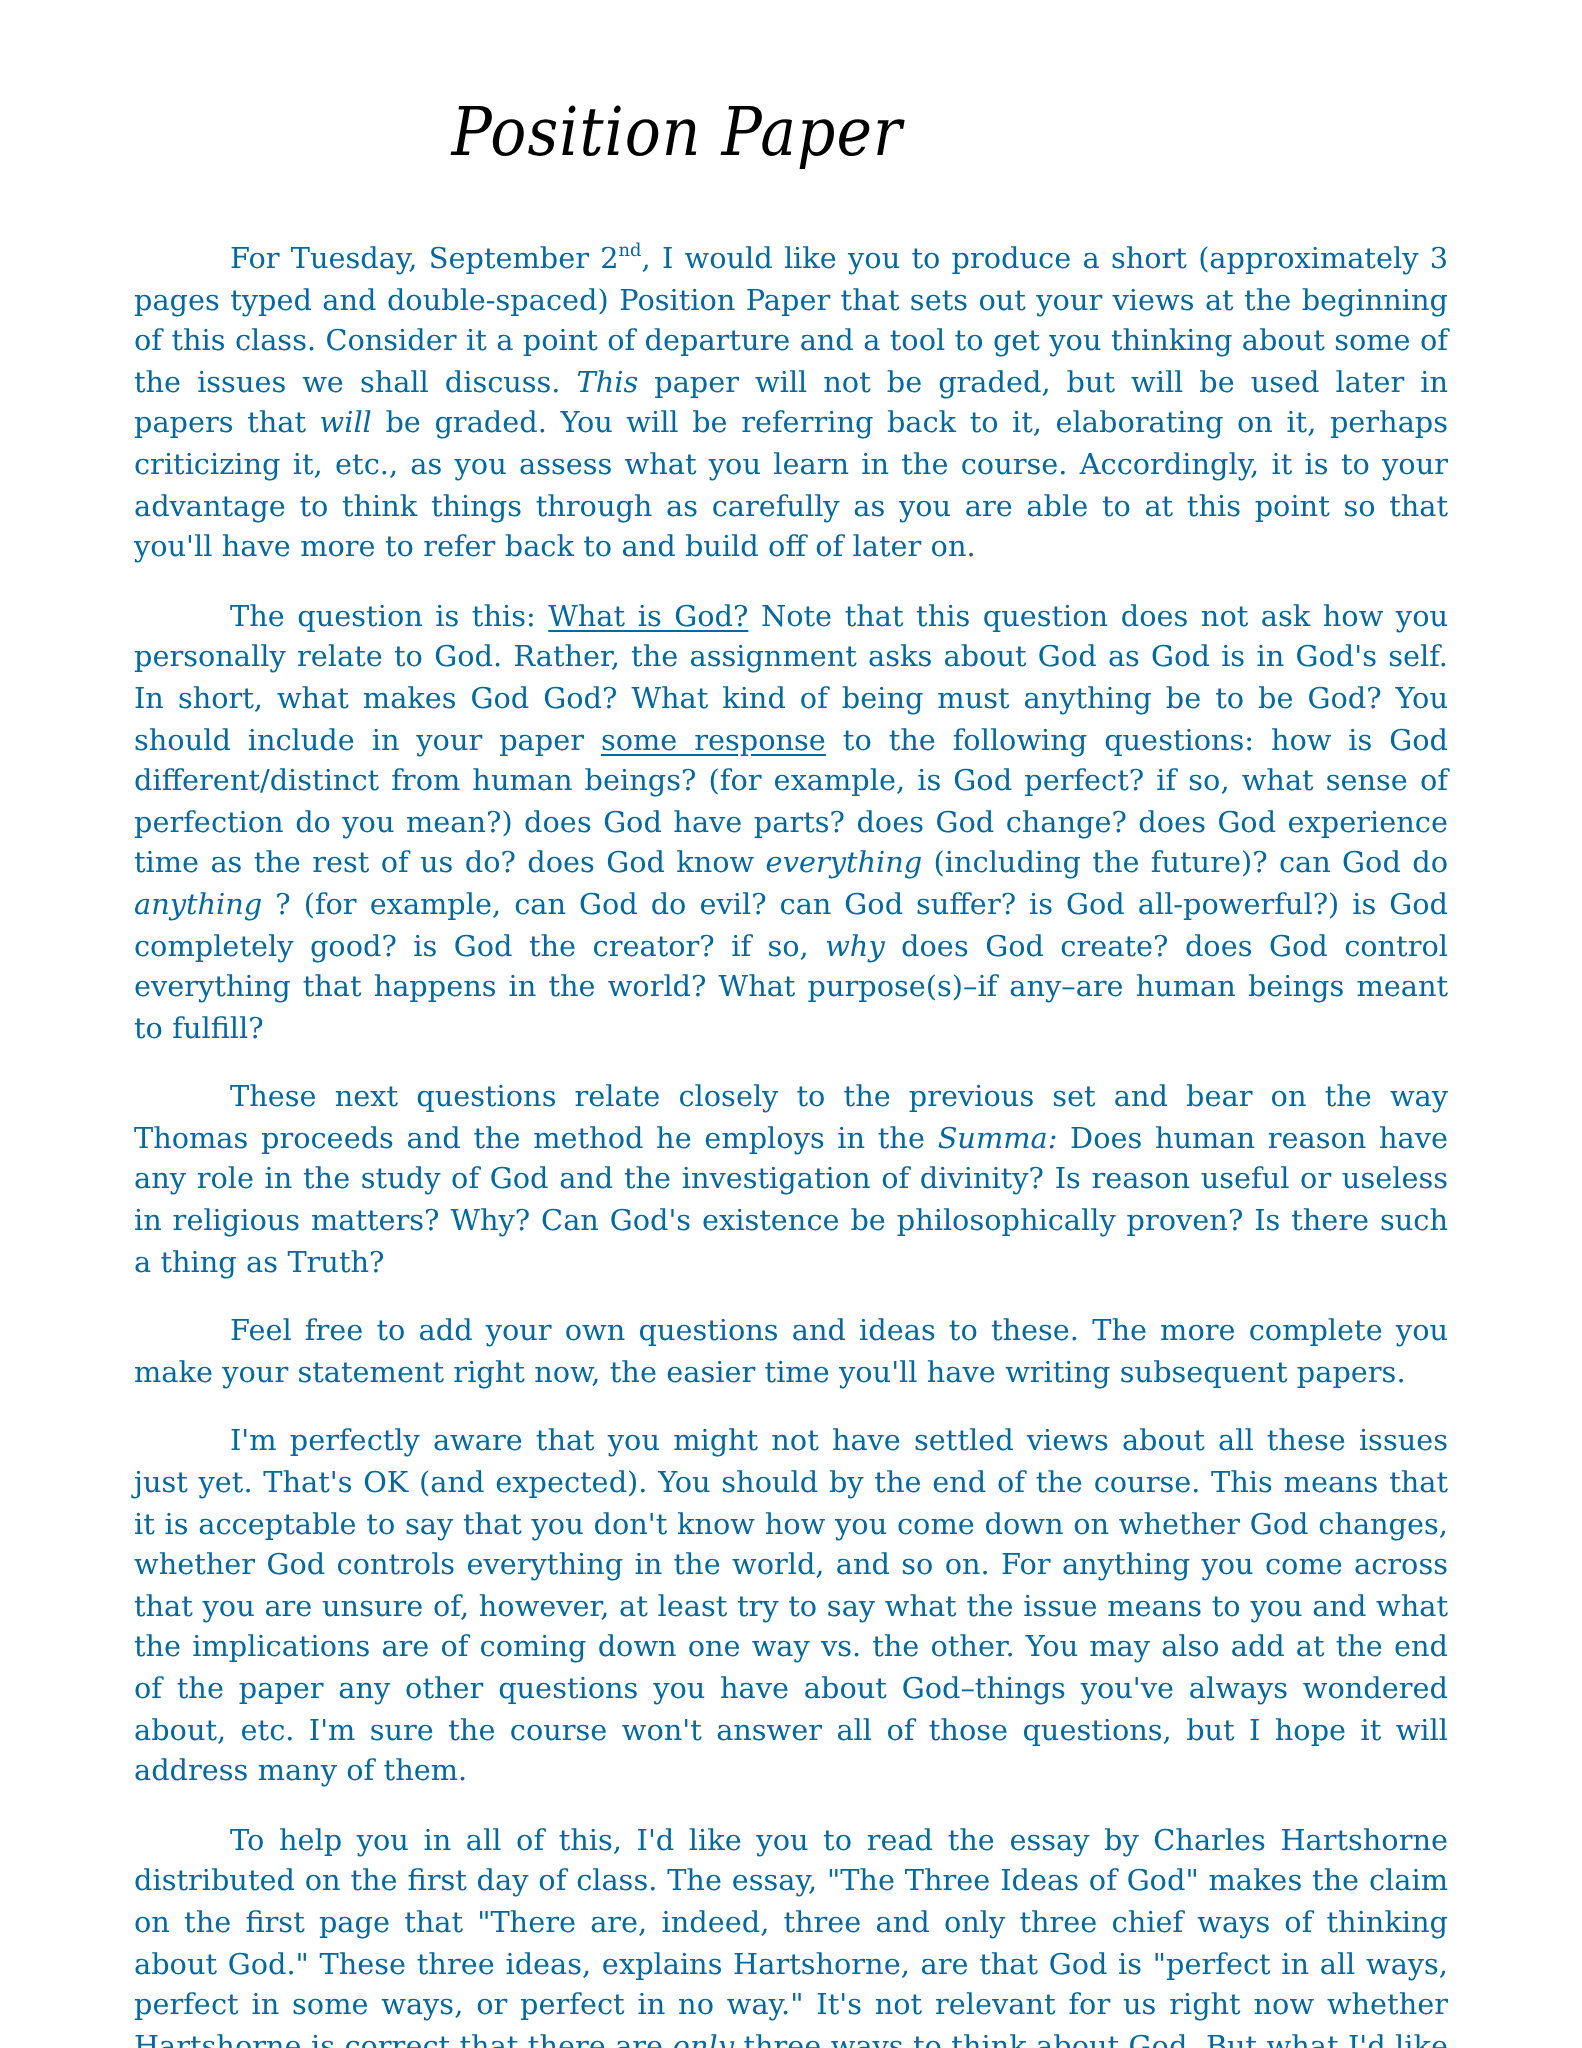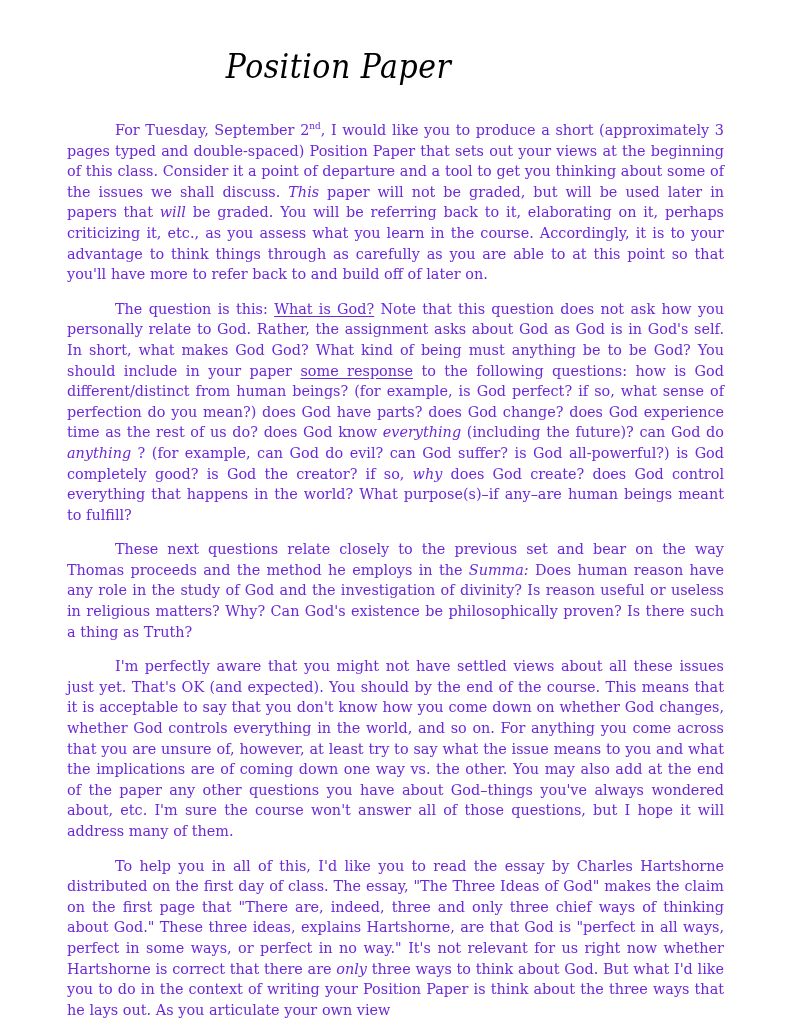--- a/index.html
+++ b/index.html
@@ -51,21 +51,21 @@
   }
 
   p.para {
     margin: 0 0 14px 0;
     text-align: justify;
     text-justify: inter-word;
     text-indent: 48px;
     font-family: "DejaVu Serif", serif;
     font-size: 14.4px;
     line-height: 20.6px;
-    color: #6d28d9;
+    color: #0369a1;
     word-spacing: 0.1px;
   }
   p.para:last-child { margin-bottom: 0; }
 
   em.it { font-style: italic; }
   u.ul  { text-underline-offset: 2px; }
   sup.sup {
     font-size: 0.62em;
     vertical-align: super;
     line-height: 0;
@@ -80,17 +80,18 @@
 <body>
 
 <div id="page">
 
   <h1 id="doc-title">Position Paper</h1>
 
   <div id="body-text">
       <p class="para"><span>For Tuesday, September 2</span><sup class="sup">nd</sup><span>, I would like you to produce a short (approximately 3 pages typed and double-spaced) Position Paper that sets out your views at the beginning of this class. Consider it a point of departure and a tool to get you thinking about some of the issues we shall discuss.  </span><em class="it">This</em><span>  paper will not be graded, but will be used later in papers that </span><em class="it">will</em><span>  be graded.  You will be referring back to it, elaborating on it, perhaps criticizing it, etc., as you assess what you learn in the course.  Accordingly, it is to your advantage to think things through as carefully as you are able to at this point so that you'll have more to refer back to and build off of later on.</span></p>
       <p class="para"><span>The question is this:  </span><u class="ul">What is God?</u><span>  Note that this question does not ask how you personally relate to God.  Rather, the assignment asks about God as God is in God's self.  In short, what makes God God?  What kind of being must anything be to be God?  You should include in your paper </span><u class="ul">some response</u><span> to the following questions:  how is God different/distinct from human beings?  (for example, is God perfect?  if so, what sense of perfection do you mean?)  does God have parts?  does God change?  does God experience time as the rest of us do?  does God know </span><em class="it">everything</em><span> (including the future)?  can God do </span><em class="it">anything</em><span> ?  (for example, can God do evil?  can God suffer?  is God all-powerful?)    is God completely good?  is God the creator?  if so, </span><em class="it">why</em><span> does God create?  does God control everything that happens in the world?  What purpose(s)–if any–are human beings meant to fulfill?</span></p>
       <p class="para"><span>These next questions relate closely to the previous set and bear on the way Thomas proceeds and the method he employs in the </span><em class="it">Summa:</em><span>   Does human reason have any role in the study of God and the investigation of divinity?  Is reason useful or useless in religious matters?  Why?  Can God's existence be philosophically proven?  Is there such a thing as Truth?</span></p>
+      <p class="para"><span>Feel free to add your own questions and ideas to these.  The more complete you make your statement right now, the easier time you'll have writing subsequent papers.</span></p>
       <p class="para"><span>I'm perfectly aware that you might not have settled views about all these issues just yet.  That's OK (and expected).  You should by the end of the course.  This means that it is acceptable to say that you don't know how you come down on whether God changes, whether God controls everything in the world, and so on.  For anything you come across that you are unsure of, however, at least try to say what the issue means to you and what the implications are of coming down one way vs. the other.  You may also add at the end of the paper any other questions you have about God–things you've always wondered about, etc.  I'm sure the course won't answer all of those questions, but I hope it will address many of them.</span></p>
       <p class="para"><span>To help you in all of this, I'd like you to read the essay by Charles Hartshorne distributed on the first day of class.  The essay, "The Three Ideas of God" makes the claim on the first page that "There are, indeed, three and only three chief ways of thinking about God."  These three ideas, explains Hartshorne, are that God is "perfect in all ways, perfect in some ways, or perfect in no way."  It's not relevant for us right now whether Hartshorne is correct that there are </span><em class="it">only</em><span> three ways to think about God.  But what I'd like you to do in the context of writing your Position Paper is think about the three ways that he lays out.  As you articulate your own view</span></p>
     </div>
 
 </div>
 
 </body></html>

